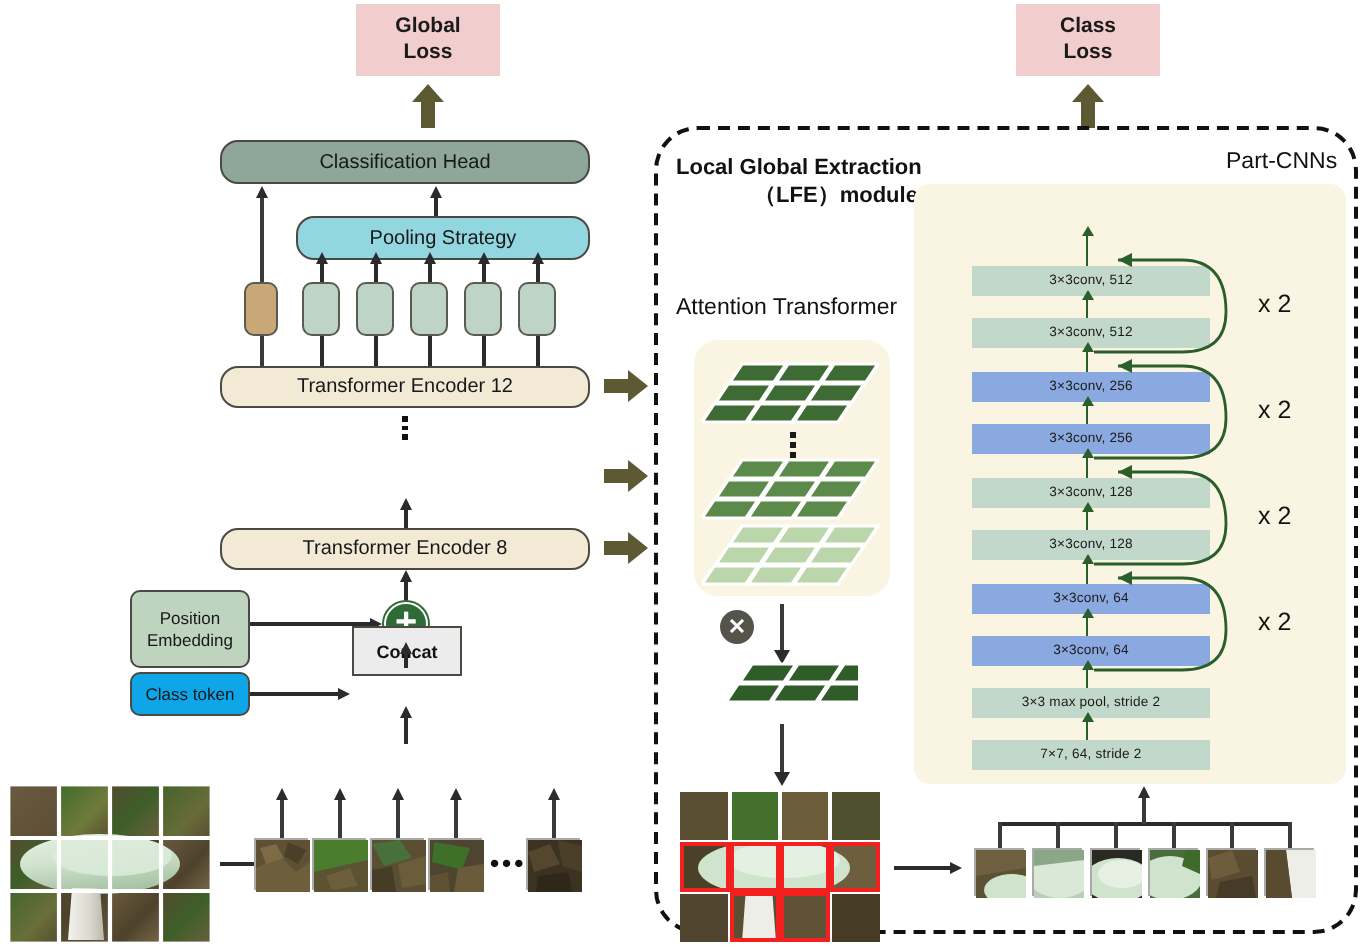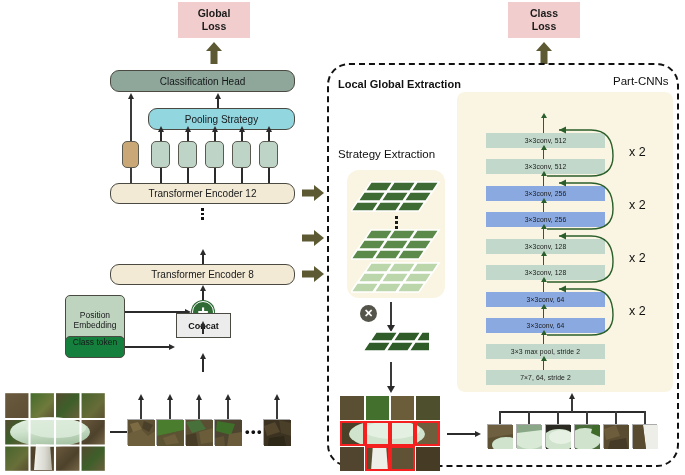--- a/index.html
+++ b/index.html
@@ -29,23 +29,23 @@
   .cls-head { background:#8ea79a; }
   .pool { background:#92d6e0; }
   .enc  { background:#f3ead5; }
   .linproj { background:#bfd9c8; }
   .posemb {
     background:#bfd4bf; border:1px solid #4a4a42; border-radius:5px;
     font-size:8.5px; line-height:10.5px; text-align:center;
     display:flex; align-items:center; justify-content:center; color:#16181a;
   }
   .clstok {
-    background:#15803d; border:1px solid #4a4a42; border-radius:5px;
+    background:#0ea5e9; border:1px solid #4a4a42; border-radius:5px;
     font-size:8.5px; text-align:center;
-    display:flex; justify-content:center; color:#16181a;
+    display:flex; align-items:center; justify-content:center; color:#16181a;
   }
   .concat {
     background:#ececec; border:1px solid #4a4a42;
     font-size:9px; font-weight:bold; text-align:center;
     display:flex; align-items:center; justify-content:center; color:#111;
   }
   .token {
     border:1px solid #5a5a50; border-radius:5px;
     background:#bed4c7;
   }
@@ -224,21 +224,21 @@
       <polygon points="0,4.5 12,4.5 12,0 22,8 12,16 12,11.5 0,11.5" fill="#5d5a33"></polygon>
     </svg>
   </div>
 
   <div class="abs vline uarrow" style="left:202px; top:290px; height:11px;"></div>
 
   <div class="abs plus" style="left:192px; top:301px;">
     <span>+</span>
   </div>
 
-  <div class="abs posemb" style="left:65px; top:295px; width:60px; height:50px;">
+  <div class="abs posemb" style="left:65px; top:295px; width:60px; height:39px;">
     <div>
       <div>Position</div>
       <div>Embedding</div>
     </div>
   </div>
   <div class="abs hline rarrow" style="left:125px; top:311px; width:60px;"></div>
 
   <div class="abs clstok" style="left:65px; top:336px; width:60px; height:22px;">
     <span>Class token</span>
   </div>
@@ -361,25 +361,26 @@
   <div class="abs fatarrow-up" style="left:535px; top:42px;">
     <svg width="18" height="22" viewBox="0 0 18 22">
       <polygon points="9,0 17,9 12.5,9 12.5,22 5.5,22 5.5,9 1,9" fill="#5d5a33"></polygon>
     </svg>
   </div>
 
   <div class="abs dashed-panel" style="left:327px; top:63px; width:352px; height:404px;"></div>
 
   <div class="abs panel-title" style="left:338px; top:77px; width:160px;">
     <span>Local Global Extraction</span>
+    <span class="l2">（LFE）module</span>
   </div>
 
   <div class="abs partcnn-label" style="left:613px; top:75px;">Part-CNNs</div>
 
-  <div class="abs sec-label" style="left:338px; top:148px;">Strategy Extraction</div>
+  <div class="abs sec-label" style="left:338px; top:148px;">Attention Transformer</div>
 
   <div class="abs lfe-bg" style="left:347px; top:170px; width:98px; height:128px;"></div>
 
   <div class="abs" style="left:351px; top:178px;">
     <svg width="92" height="116" viewBox="0 0 92 116">
       <g stroke="#ffffff" stroke-width="1.6">
 
         <g fill="#3d6b33" transform="translate(6,4)">
           <polygon points="14,0 36,0 30,9 8,9"></polygon>
           <polygon points="37,0 59,0 53,9 31,9"></polygon>

